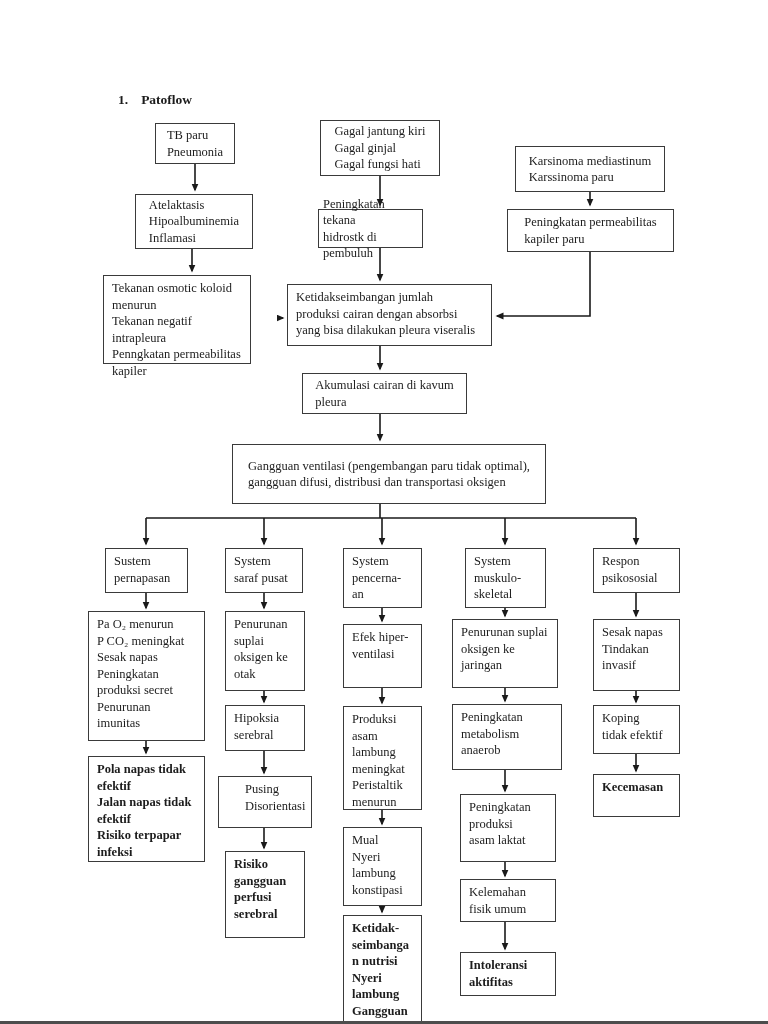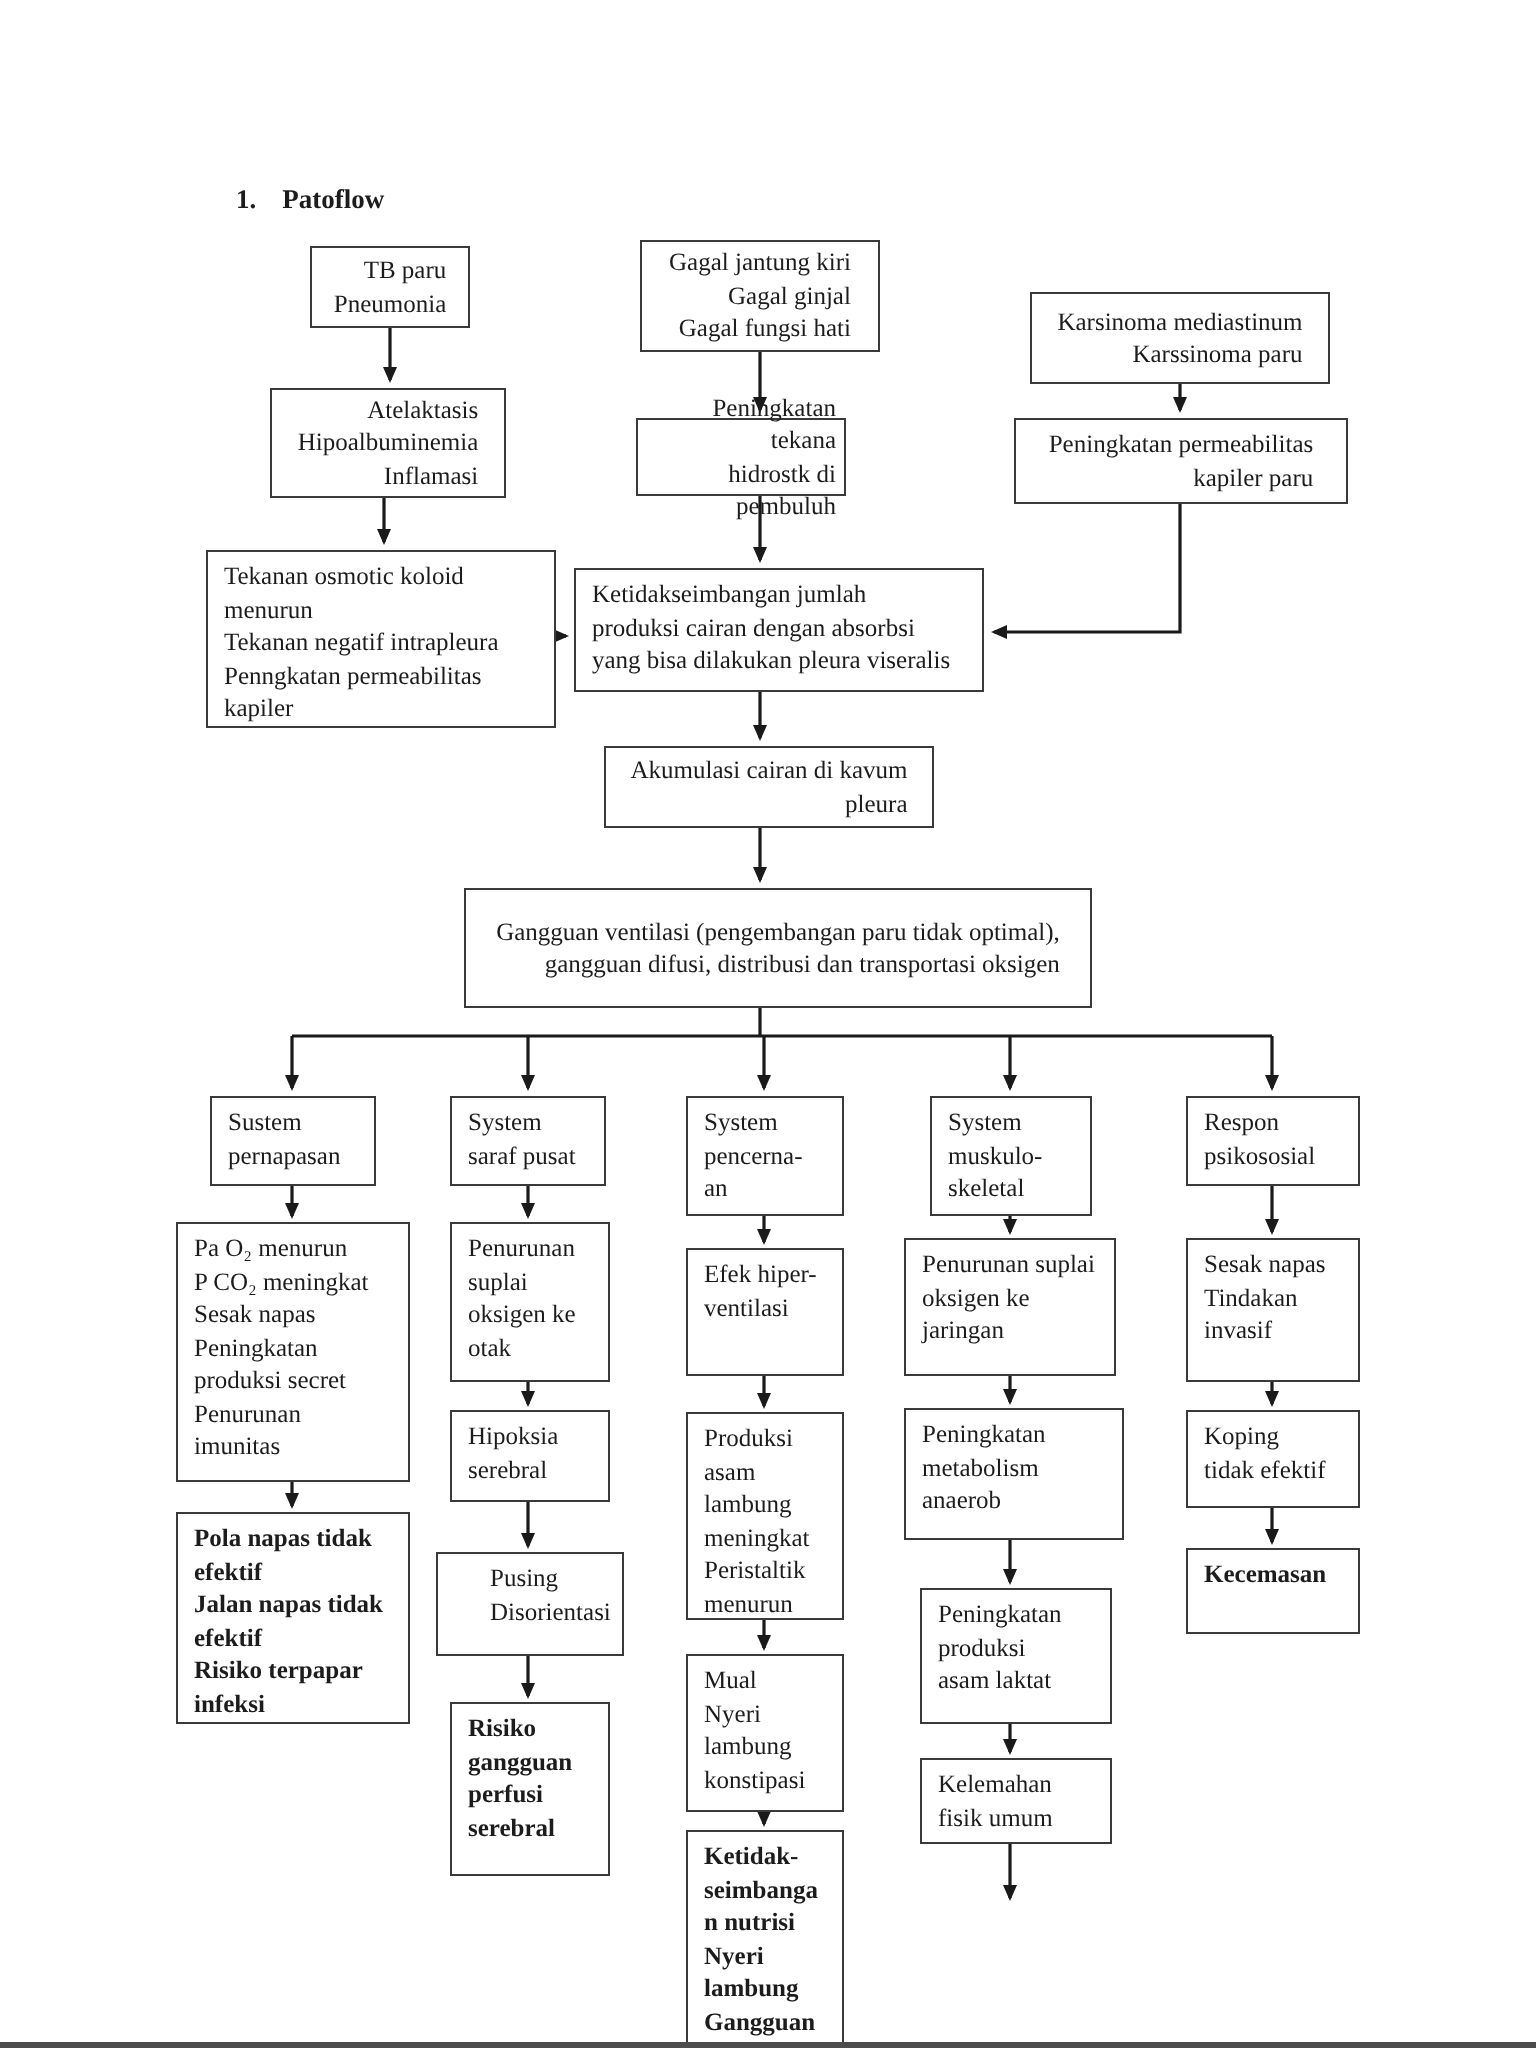--- a/index.html
+++ b/index.html
@@ -18,21 +18,21 @@
     border:1.5px solid #3a3a3a;
     background:#ffffff;
     font-size:12.5px;
     line-height:16.5px;
     white-space:pre-line;
     box-sizing:border-box;
     color:#1c1c1c;
   }
   .node.center{
     display:flex;align-items:center;justify-content:center;
-    text-align:right;padding:2px 4px;
+    text-align:left;padding:2px 4px;
   }
   .node.left{
     text-align:left;padding:4px 4px 2px 8px;
   }
   .node.bold{font-weight:bold;}
   #doc-title{
     position:absolute;left:118px;top:92px;
     font-weight:bold;font-size:13.5px;
     display:flex;gap:13px;
   }
@@ -111,21 +111,21 @@
 Karssinoma paru</div>
 
   <div class="node center" style="left:135px;top:194px;width:118px;height:55px;">Atelaktasis
 Hipoalbuminemia
 Inflamasi</div>
   <div class="node center" style="left:318px;top:209px;width:105px;height:39px;">Peningkatan tekana
 hidrostk di pembuluh</div>
   <div class="node center" style="left:507px;top:209px;width:167px;height:43px;">Peningkatan permeabilitas
 kapiler paru</div>
 
-  <div class="node left" style="left:103px;top:275px;width:175px;height:89px;">Tekanan osmotic koloid
+  <div class="node left" style="left:103px;top:275px;width:148px;height:89px;">Tekanan osmotic koloid
 menurun
 Tekanan negatif intrapleura
 Penngkatan permeabilitas
 kapiler</div>
   <div class="node left" style="left:287px;top:284px;width:205px;height:62px;">Ketidakseimbangan jumlah
 produksi cairan dengan absorbsi
 yang bisa dilakukan pleura viseralis</div>
 
   <div class="node center" style="left:302px;top:373px;width:165px;height:41px;">Akumulasi cairan di kavum
 pleura</div>
@@ -197,20 +197,22 @@
 oksigen ke
 jaringan</div>
   <div class="node left" style="left:452px;top:704px;width:110px;height:66px;">Peningkatan
 metabolism
 anaerob</div>
   <div class="node left" style="left:460px;top:794px;width:96px;height:68px;">Peningkatan
 produksi
 asam laktat</div>
   <div class="node left" style="left:460px;top:879px;width:96px;height:43px;">Kelemahan
 fisik umum</div>
+  <div class="node left bold" style="left:460px;top:952px;width:96px;height:44px;">Intoleransi
+aktifitas</div>
 
   <div class="node left" style="left:593px;top:619px;width:87px;height:72px;">Sesak napas
 Tindakan
 invasif</div>
   <div class="node left" style="left:593px;top:705px;width:87px;height:49px;">Koping
 tidak efektif</div>
   <div class="node left bold" style="left:593px;top:774px;width:87px;height:43px;">Kecemasan</div>
 
   <div id="bottom-edge"></div>
 </div>

